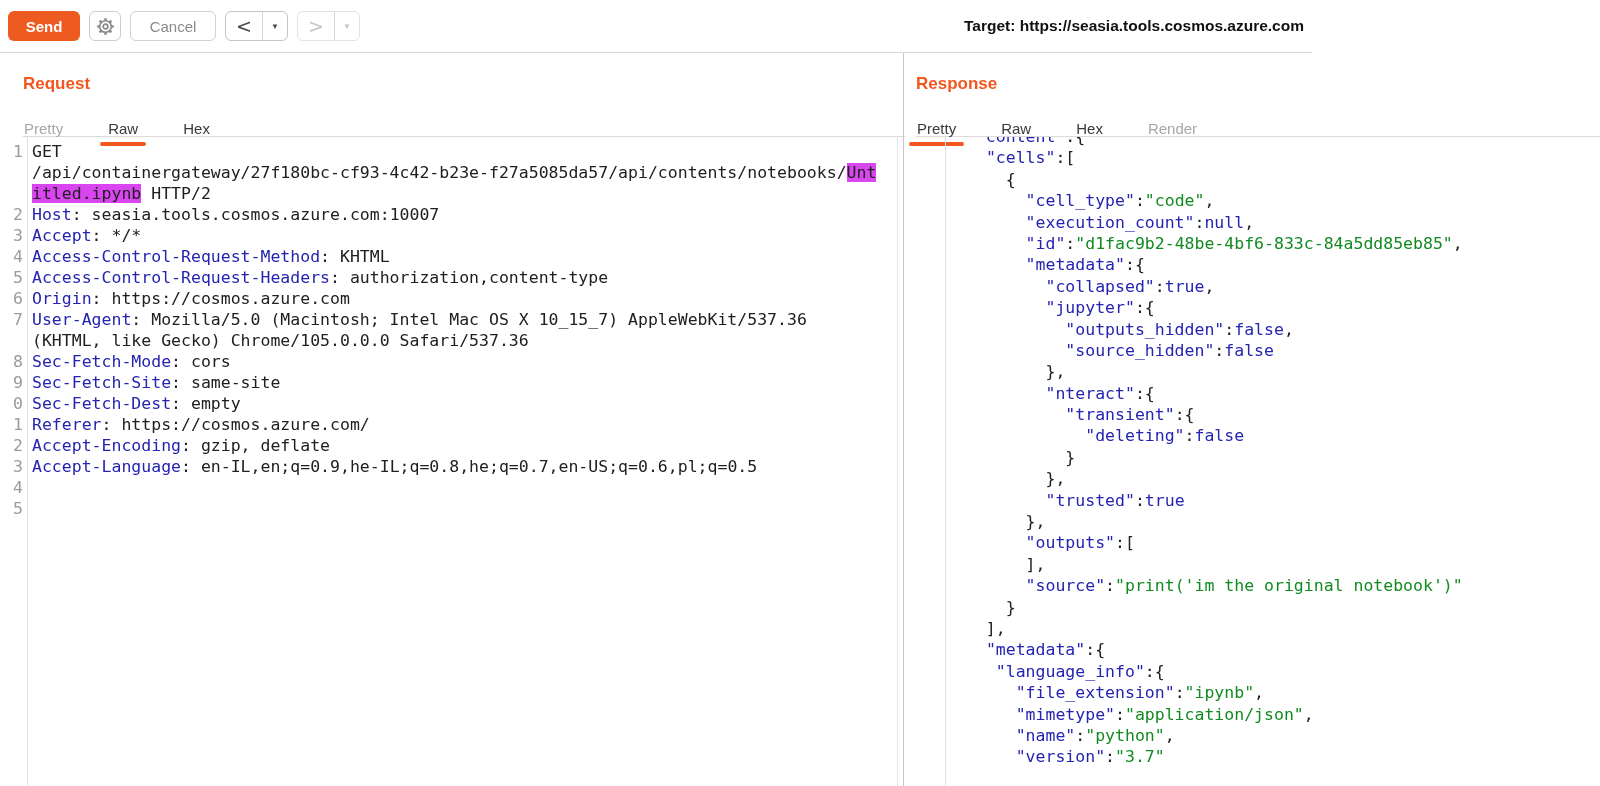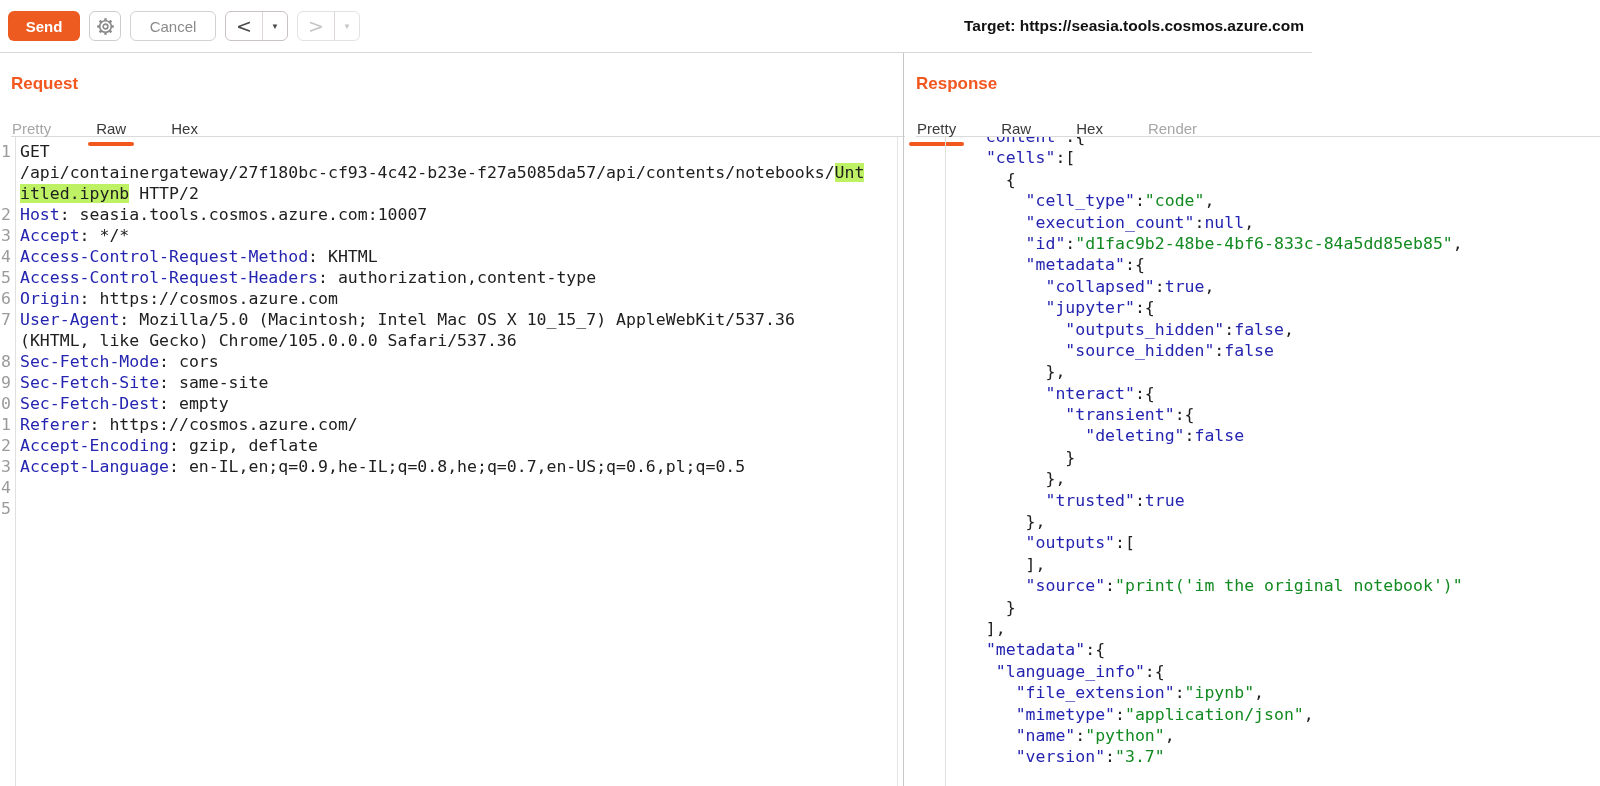--- a/index.html
+++ b/index.html
@@ -25,21 +25,21 @@
                    color:#4a4a4a; font-family:"DejaVu Sans",sans-serif; }
   .btn-nav .vsep { width:1px; align-self:stretch; background:#ddd6d6; }
   .btn-nav .caret { width:24px; text-align:center; font-size:8px; color:#4a4a4a; }
   .btn-nav.disabled { border-color:#e2e2e2; }
   .btn-nav.disabled .chev, .btn-nav.disabled .caret { color:#c6c6c6; }
   .target { margin-left:auto; padding-right:8px; font-size:15.5px; font-weight:bold;
             color:#111; white-space:nowrap; }
 
   
   .panel { position:absolute; top:53px; bottom:0; background:#fff; }
-  .panel-left  { left:0; width:1056px; }
+  .panel-left  { left:12px; width:1056px; }
   .panel-right { left:905px; width:695px;padding-left:48px; }
   .vline-editor-edge { position:absolute; top:137px; bottom:0; left:897px; width:1px; background:#e4e4e4; }
   .vline-divider     { position:absolute; top:53px;  bottom:0; left:903px; width:1px; background:#c6c6c6; }
 
   .panel-title { position:absolute; top:21px; left:11px; font-size:17px;
                  font-weight:bold; color:#f1571f; }
   .tabs { position:absolute; left:11px; right:0; top:51px; height:33px;
           display:flex; align-items:center; border-bottom:1px solid #dadada; }
   .tab { position:relative; margin-right:43px; font-size:15px; color:#3a3a3a;
          padding:7px 1px; cursor:pointer; white-space:nowrap;margin-top:16px; }
@@ -66,21 +66,21 @@
   .row .gnum { flex:none; width:15px; padding-right:4px; text-align:right;
                color:#9b9b9b; overflow:hidden; }
   .row .code { flex:none; padding-left:5px; white-space:pre; }
 
   .resp-rows { margin-top:-11px; padding-left:56px; }
   .resp-rows .row { height:21.4px; line-height:21.4px; }
 
   .sg-name    { color:#2424b0; }
   .sg-literal { color:#2424b0; }
   .sg-string  { color:#128a21; }
-  .sg-hl      { background:#bef264; }
+  .sg-hl      { background:#d946ef; }
 </style>
 </head>
 <body>
 
 <div class="toolbar">
   <button class="btn-send">Send</button>
 
   <button class="btn-gear">
     <svg width="19" height="19" viewBox="0 0 20 20">
       <g stroke="#8a8a8a" fill="none">

